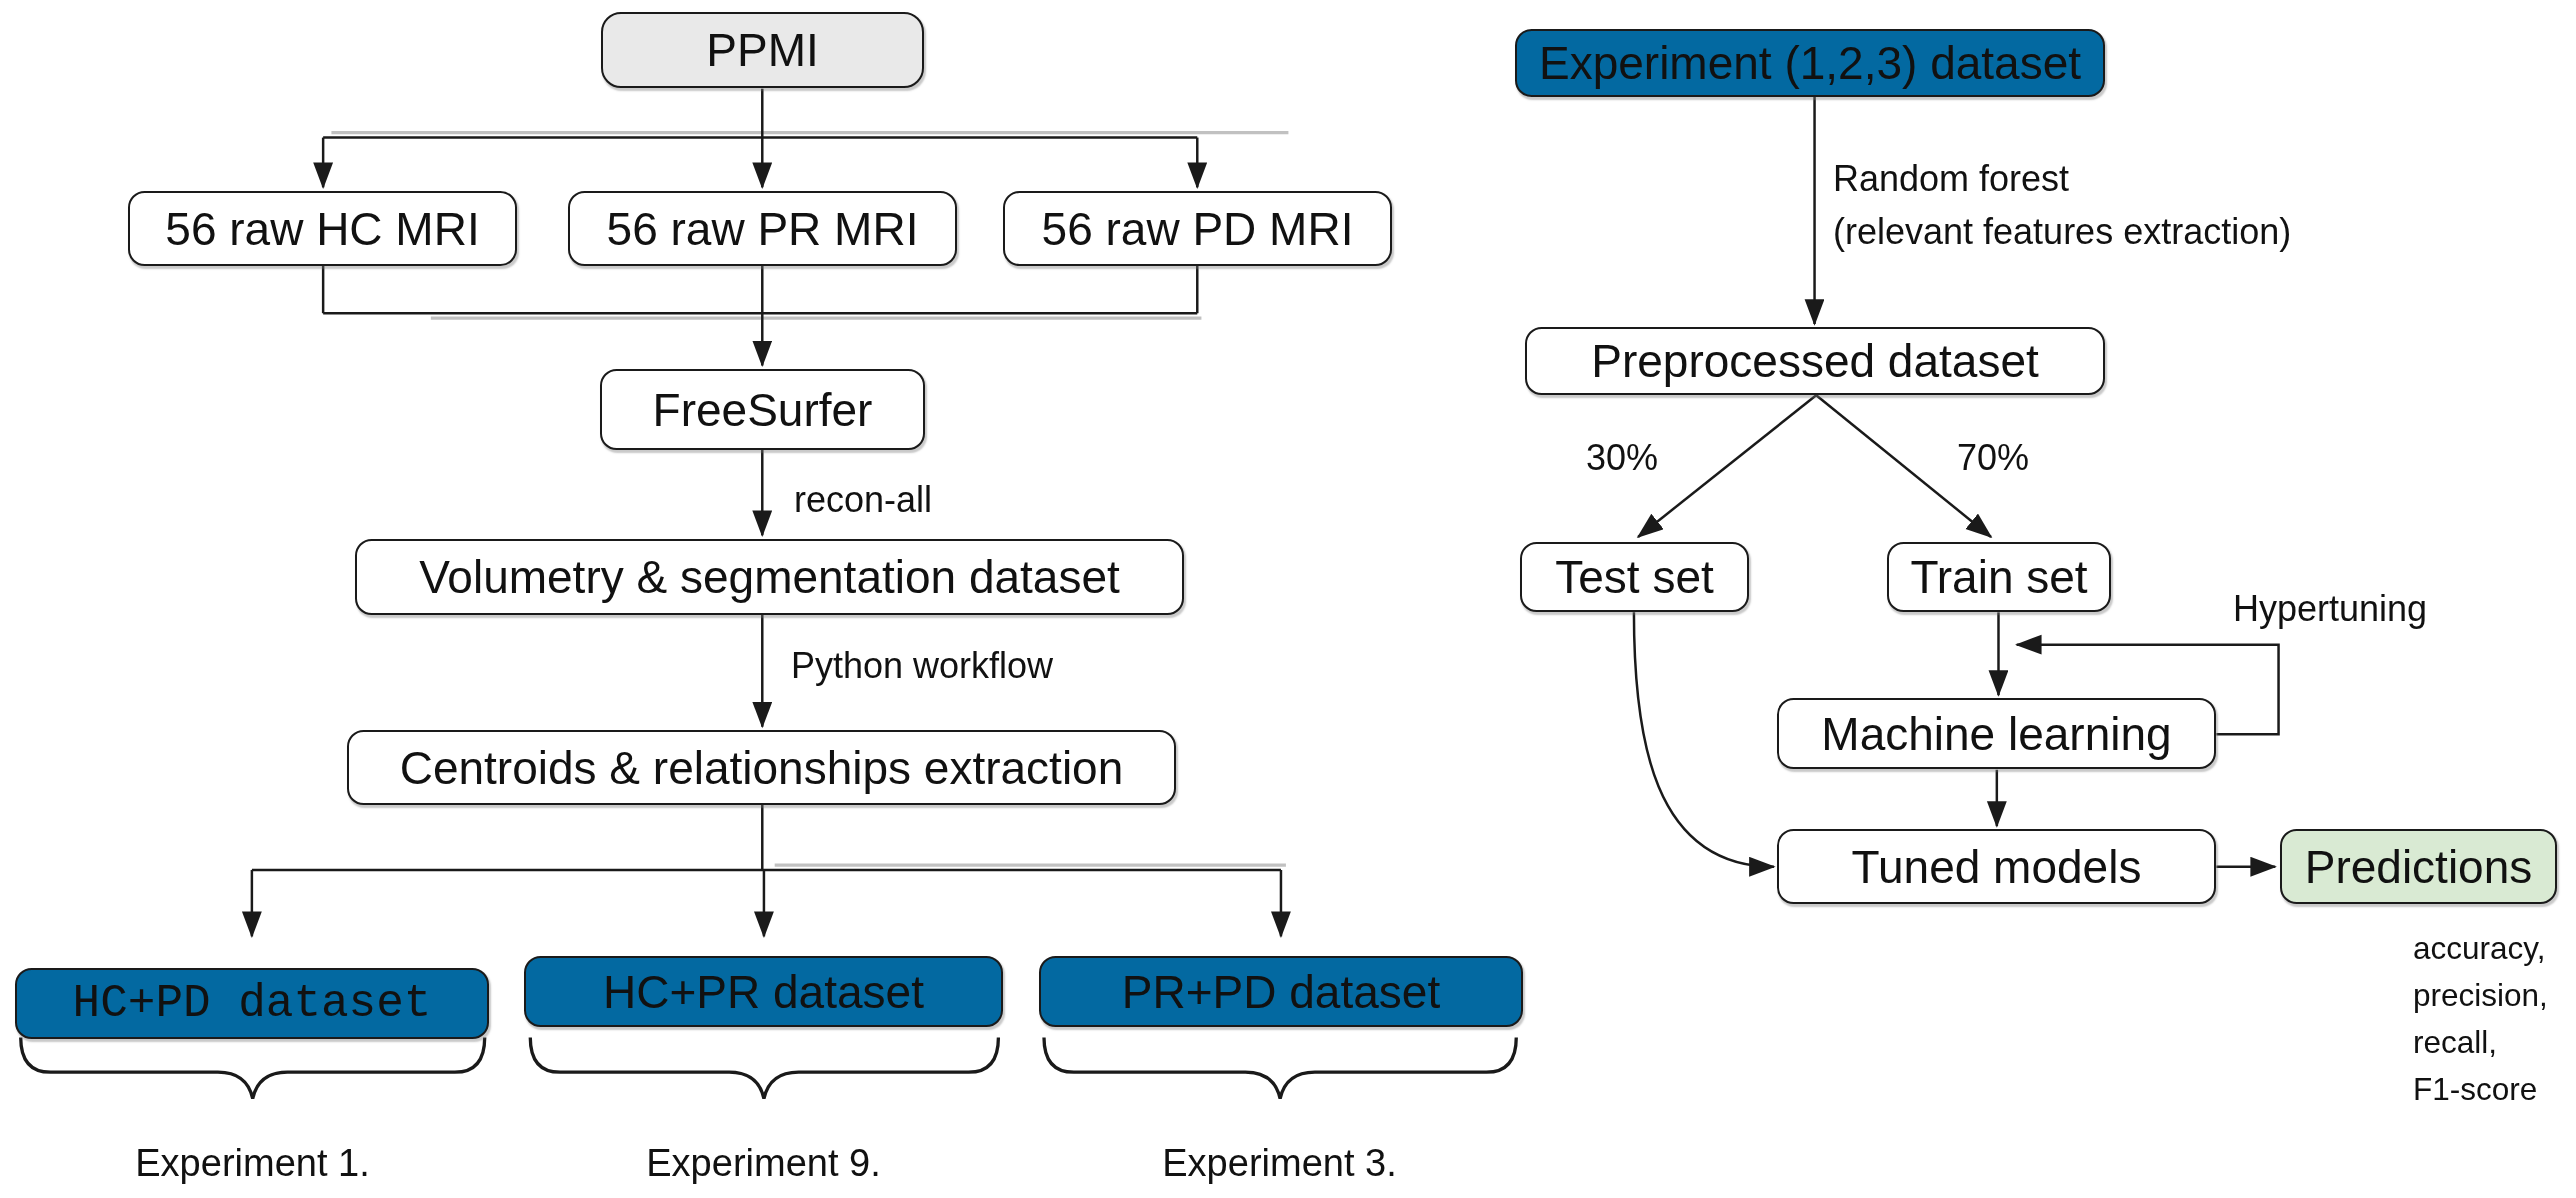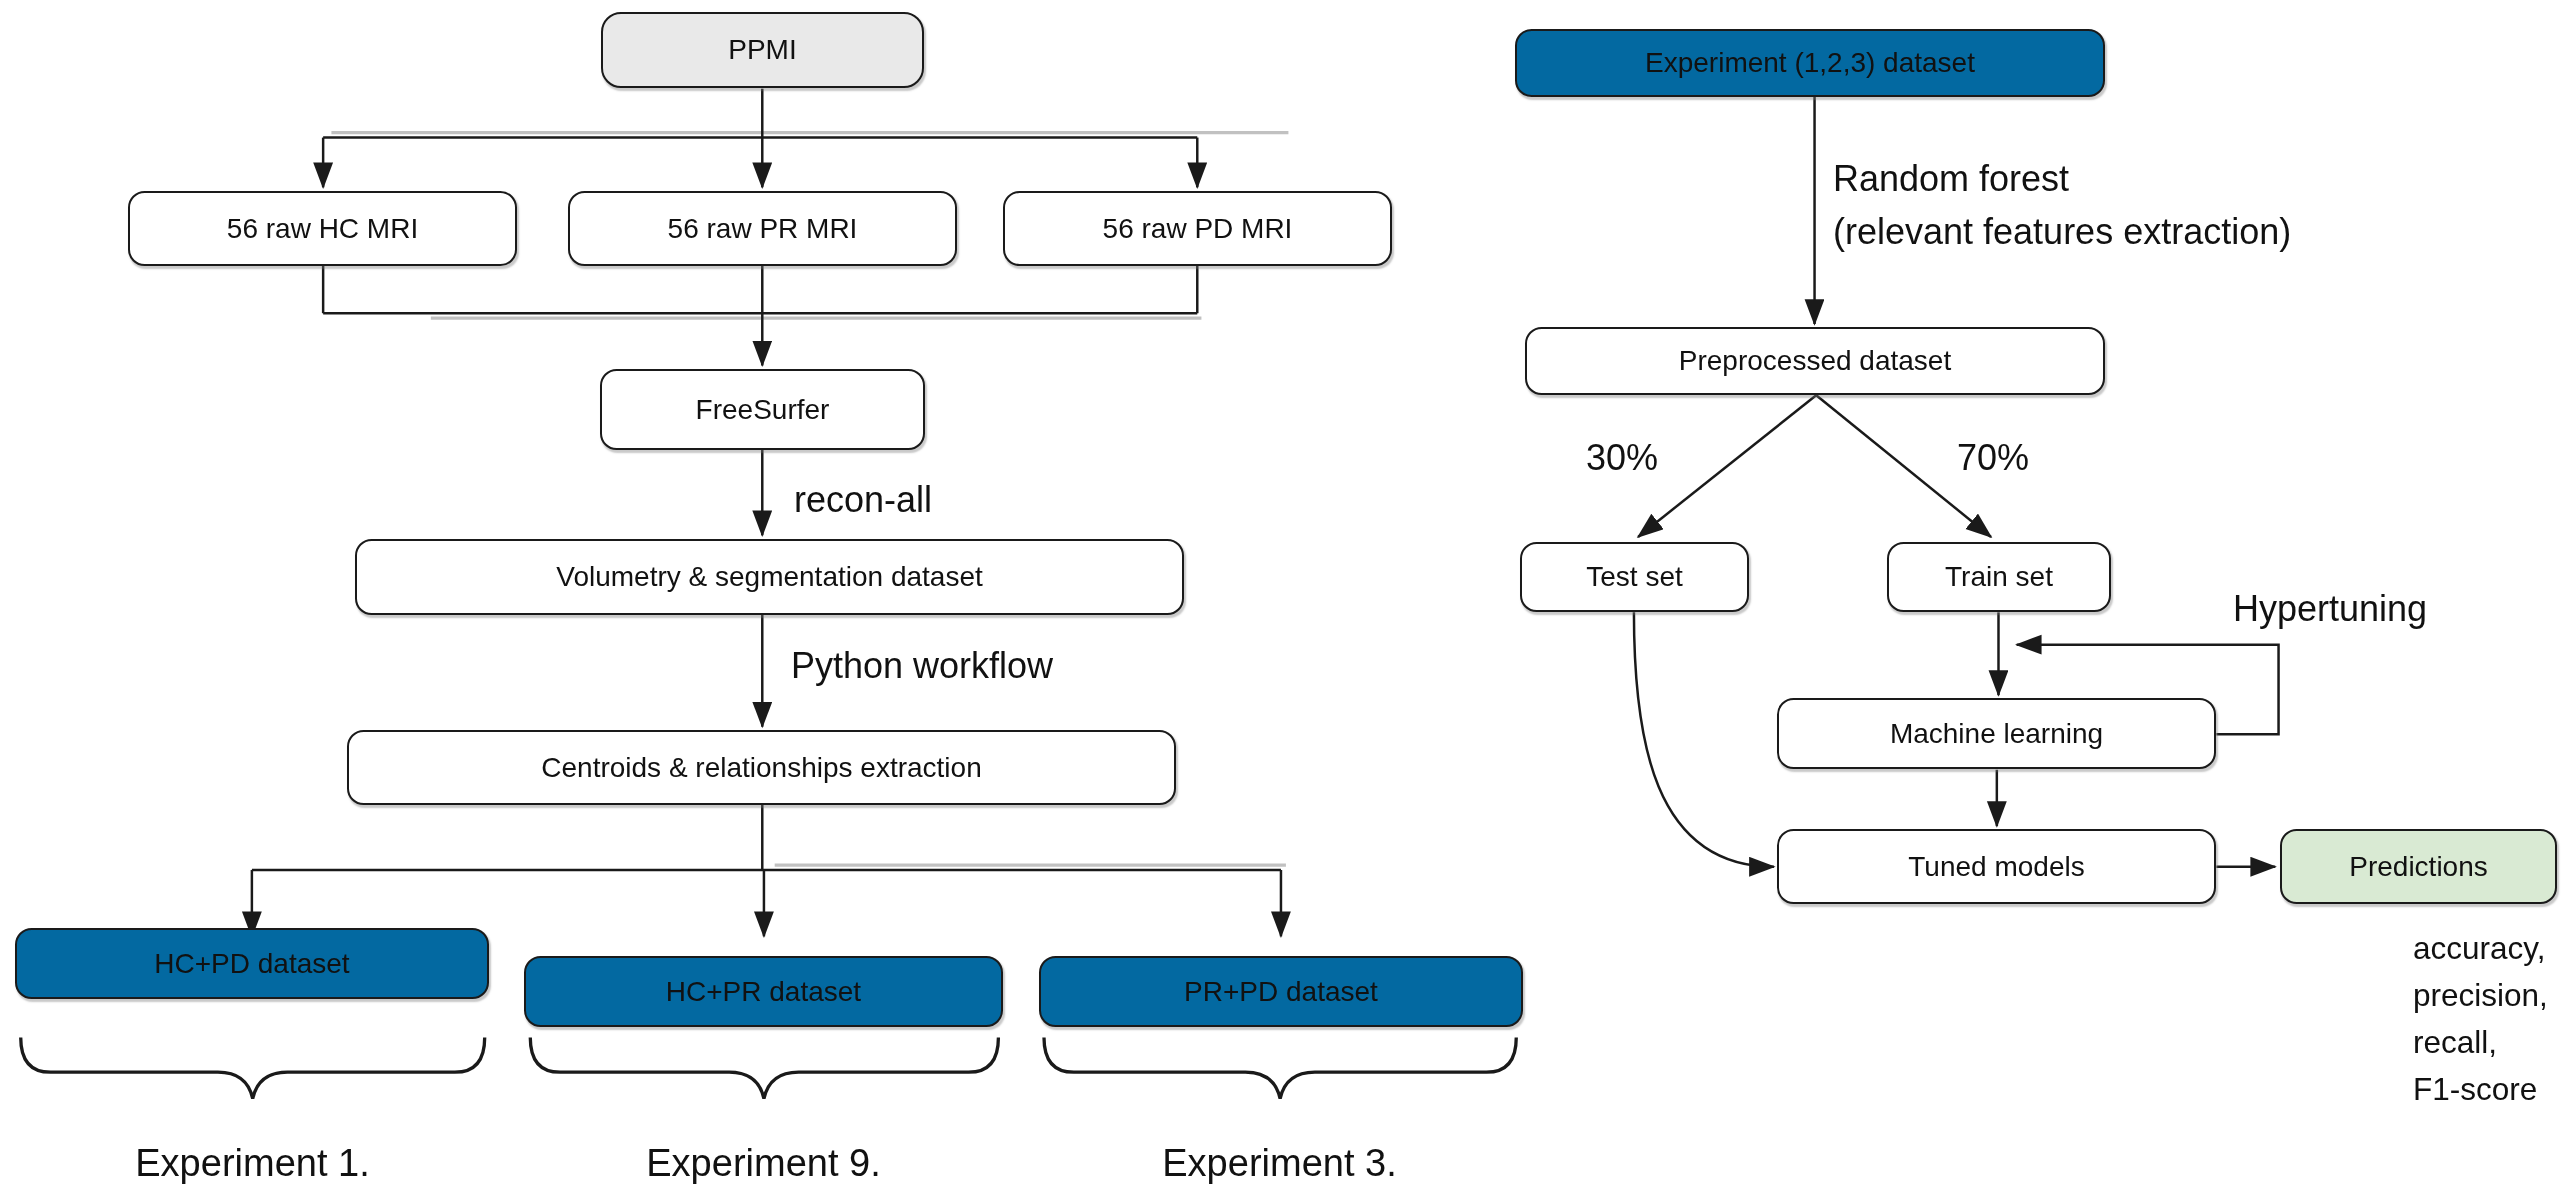--- a/index.html
+++ b/index.html
@@ -12,21 +12,21 @@
     overflow:hidden;
   }
   #connector-layer{position:absolute;left:0;top:0;width:2576px;height:1199px;}
   .box{
     position:absolute;
     box-sizing:border-box;
     border:2.5px solid #1a1a1a;
     border-radius:16.6px;
     background:#ffffff;
     display:flex;align-items:center;justify-content:center;
-    font-size:28px;
+    font-size:46px;
     white-space:nowrap;
     box-shadow:1.7px 2.5px 1.7px rgba(120,120,120,0.40);
     z-index:2;
   }
   .box.gray{background:#e9e9e9;}
   .box.blue{background:#0369a1;margin-top:16px;}
   .box.green{background:#d9ead3;}
   .lbl{
     position:absolute;
     font-size:36px;
@@ -105,21 +105,21 @@
   <div class="box" style="left:600px;top:369px;width:325px;height:81px;">FreeSurfer</div>
 
   <div class="lbl" style="left:794px;top:479px;">recon-all</div>
 
   <div class="box" style="left:347px;top:539px;width:829px;height:76px;margin-left:8px;">Volumetry &amp; segmentation dataset</div>
 
   <div class="lbl" style="left:791px;top:645px;">Python workflow</div>
 
   <div class="box" style="left:347px;top:730px;width:829px;height:75px;">Centroids &amp; relationships extraction</div>
 
-  <div class="box blue" style="left:15px;top:912px;width:474px;height:71px;">HC+PD dataset</div>
+  <div class="box blue" style="left:15px;top:952px;width:474px;height:71px;font-family:Liberation Mono, monospace;">HC+PD dataset</div>
   <div class="box blue" style="left:524px;top:940px;width:479px;height:71px;">HC+PR dataset</div>
   <div class="box blue" style="left:1039px;top:940px;width:484px;height:71px;text-align:right;">PR+PD dataset</div>
 
   <div class="exp-label" style="left:87px;top:1142px;">Experiment 1.</div>
   <div class="exp-label" style="left:598px;top:1142px;">Experiment 9.</div>
   <div class="exp-label" style="left:1114px;top:1142px;">Experiment 3.</div>
 
   <div class="box blue" style="left:1515px;top:13.3px;width:590px;height:68px;">Experiment (1,2,3) dataset</div>
 
   <div class="lbl" style="left:1833px;top:152px;line-height:53px;">

